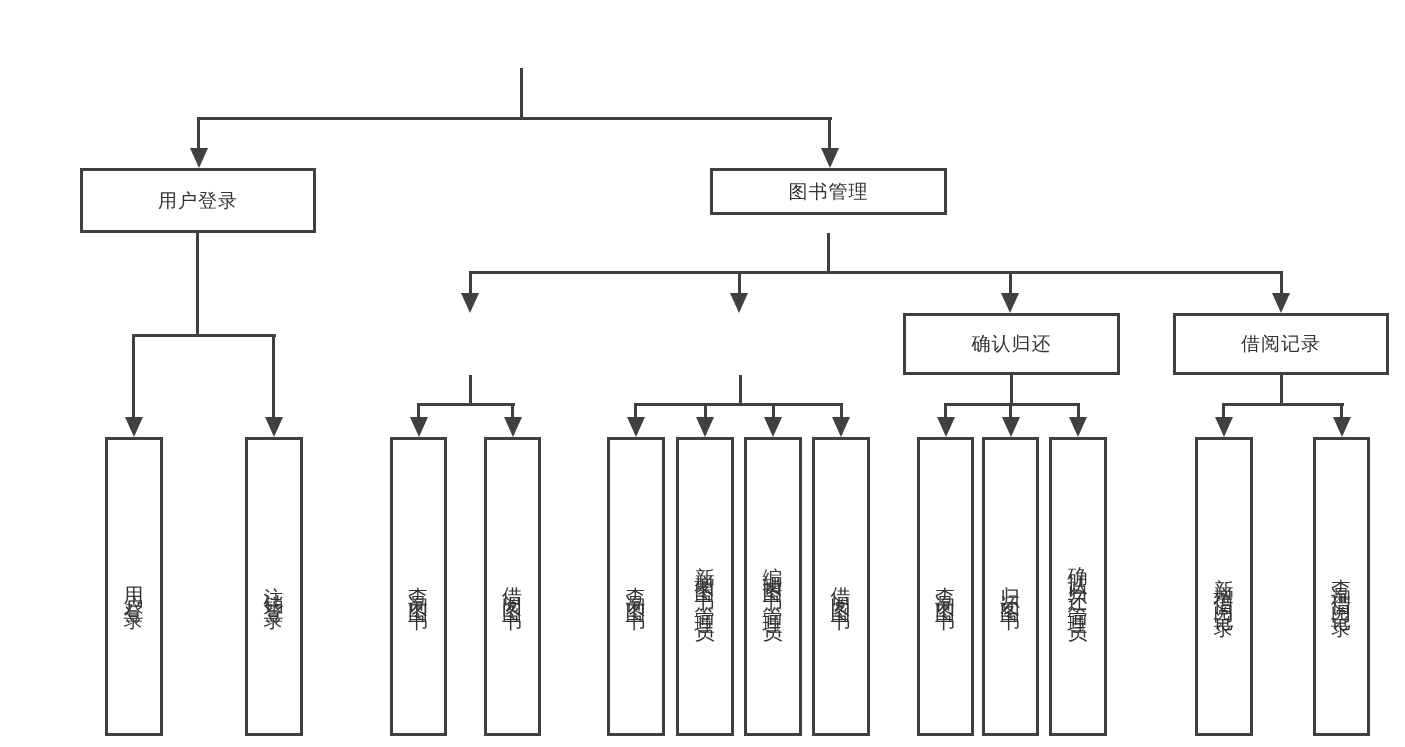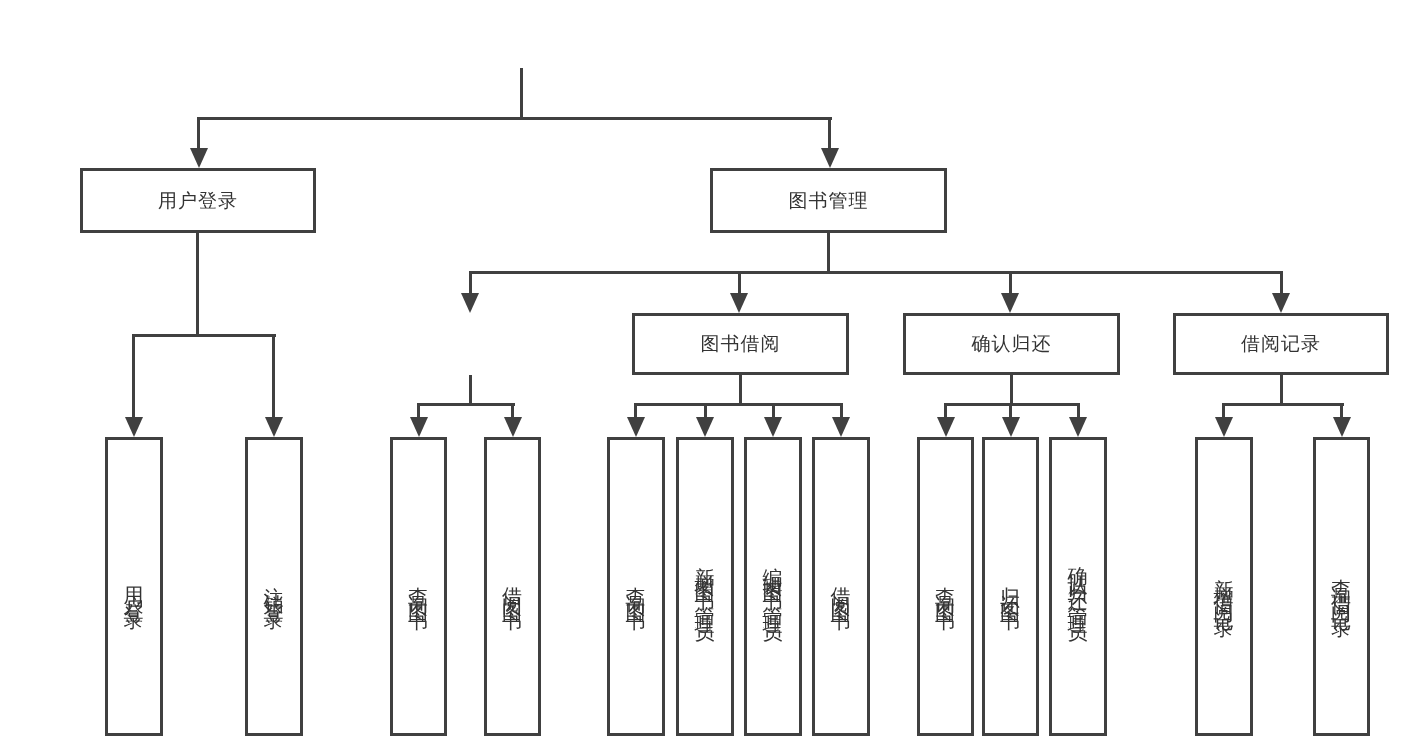--- a/index.html
+++ b/index.html
@@ -78,41 +78,40 @@
 
 
   <i class="ln" style="left:520px;top:68px;width:3px;height:50px"></i>
   <i class="ln" style="left:197px;top:117px;width:635px;height:3px"></i>
   <i class="ln" style="left:197px;top:117px;width:3px;height:33px"></i>
   <i class="arrow" style="left:190px;top:148px"></i>
   <i class="ln" style="left:828px;top:117px;width:3px;height:33px"></i>
   <i class="arrow" style="left:821px;top:148px"></i>
 
   <div class="node" style="left:80px;top:168px;width:236px;height:65px">用户登录</div>
-  <div class="node" style="left:710px;top:168px;width:237px;height:65px">图书管理</div>
+  <div class="node" style="left:710px;top:168px;width:237px;height:47px">图书管理</div>
 
   <i class="ln" style="left:196px;top:233px;width:3px;height:103px"></i>
   <i class="ln" style="left:132px;top:334px;width:144px;height:3px"></i>
   <i class="ln" style="left:132px;top:334px;width:3px;height:85px"></i>
   <i class="arrow" style="left:125px;top:417px"></i>
   <i class="ln" style="left:272px;top:334px;width:3px;height:85px"></i>
   <i class="arrow" style="left:265px;top:417px"></i>
 
   <i class="ln" style="left:827px;top:233px;width:3px;height:40px"></i>
   <i class="ln" style="left:469px;top:271px;width:814px;height:3px"></i>
   <i class="ln" style="left:469px;top:271px;width:3px;height:24px"></i>
   <i class="arrow" style="left:461px;top:293px"></i>
   <i class="ln" style="left:738px;top:271px;width:3px;height:24px"></i>
   <i class="arrow" style="left:730px;top:293px"></i>
   <i class="ln" style="left:1009px;top:271px;width:3px;height:24px"></i>
   <i class="arrow" style="left:1001px;top:293px"></i>
   <i class="ln" style="left:1280px;top:271px;width:3px;height:24px"></i>
   <i class="arrow" style="left:1272px;top:293px"></i>
 
-  <div class="node" style="left:632px;top:313px;width:217px;height:62px">图书借阅</div>
   <div class="node" style="left:903px;top:313px;width:217px;height:62px">确认归还</div>
   <div class="node" style="left:1173px;top:313px;width:216px;height:62px">借阅记录</div>
 
   <i class="ln" style="left:469px;top:375px;width:3px;height:30px"></i>
   <i class="ln" style="left:417px;top:403px;width:98px;height:3px"></i>
   <i class="ln" style="left:417px;top:403px;width:3px;height:16px"></i>
   <i class="arrow" style="left:410px;top:417px"></i>
   <i class="ln" style="left:511px;top:403px;width:3px;height:16px"></i>
   <i class="arrow" style="left:504px;top:417px"></i>
 

